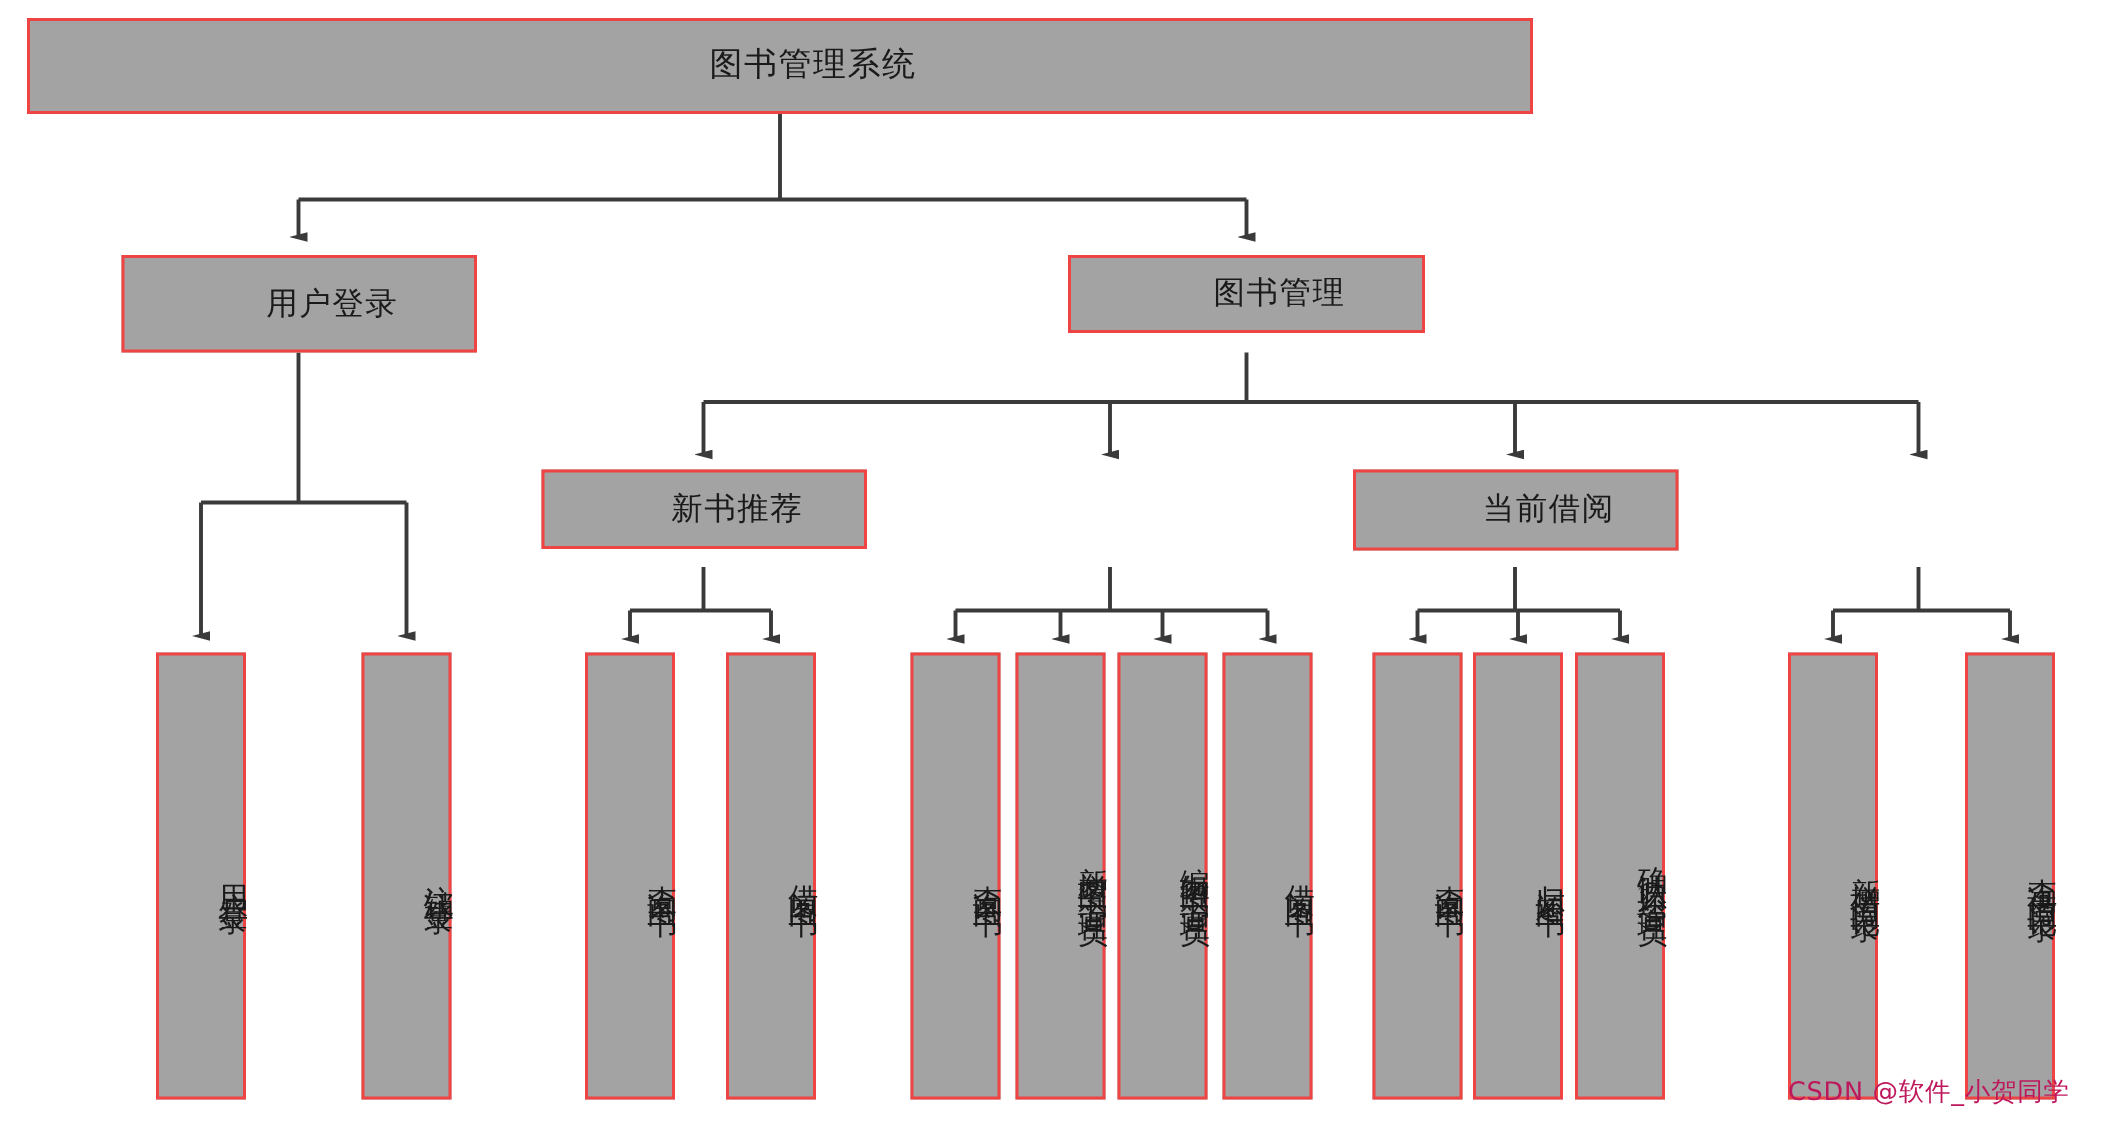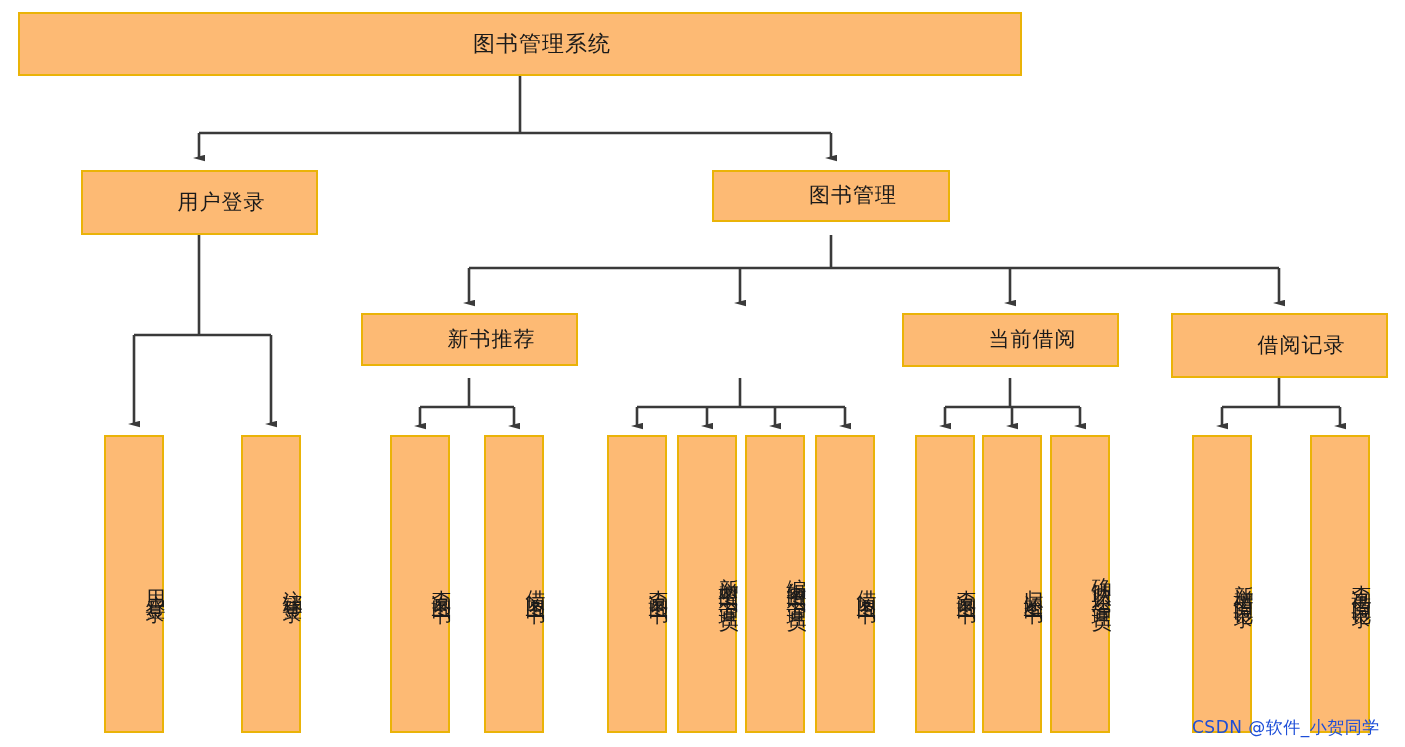--- a/index.html
+++ b/index.html
@@ -22,22 +22,22 @@
     position: absolute;
     left: 0;
     top: 0;
     width: 1405px;
     height: 747px;
     pointer-events: none;
   }
   .node {
     position: absolute;
     box-sizing: border-box;
-    border: 2px solid #eab308;
-    background: #fdba74;
+    border: 2px solid #ef4444;
+    background: #a3a3a3;
     display: flex;
     align-items: center;
     justify-content: center;
     color: #1a1a1a;
     padding-left: 44px;
   }
   .node.horiz {
     font-size: 21px;
     letter-spacing: 1px;
     line-height: 1.2;
@@ -59,21 +59,21 @@
     text-align: center;
   }
   .node.vert .vlabel {
     writing-mode: vertical-rl;
     text-orientation: upright;
     display: block;
   }
   .watermark {
     position: absolute;
     font-size: 17px;
-    color: #1d4ed8;
+    color: #be185d;
     white-space: nowrap;
     letter-spacing: 0.5px;
     pointer-events: none;
   }
 </style>
 </head>
 <body>
 
 <div id="diagram-root">
 
@@ -132,21 +132,20 @@
 
   <div class="node horiz" style="left:81px; top:170px; width:237px; height:65px;">用户登录</div>
 
   <div class="node horiz" style="left:712px; top:170px; width:238px; height:52px;">图书管理</div>
 
   <div class="node horiz" style="left:361px; top:313px; width:217px; height:53px;">新书推荐</div>
 
 
   <div class="node horiz" style="left:902px; top:313px; width:217px; height:54px;">当前借阅</div>
 
-  <div class="node horiz" style="left:1171px; top:313px; width:217px; height:65px;">借阅记录</div>
 
   <div class="node vert" style="left:104px; top:435px; width:60px; height:298px;">
     <span class="vlabel">用户登录</span>
   </div>
   <div class="node vert" style="left:241px; top:435px; width:60px; height:298px;">
     <span class="vlabel">注销登录</span>
   </div>
 
   <div class="node vert" style="left:390px; top:435px; width:60px; height:298px;">
     <span class="vlabel">查询图书</span>

